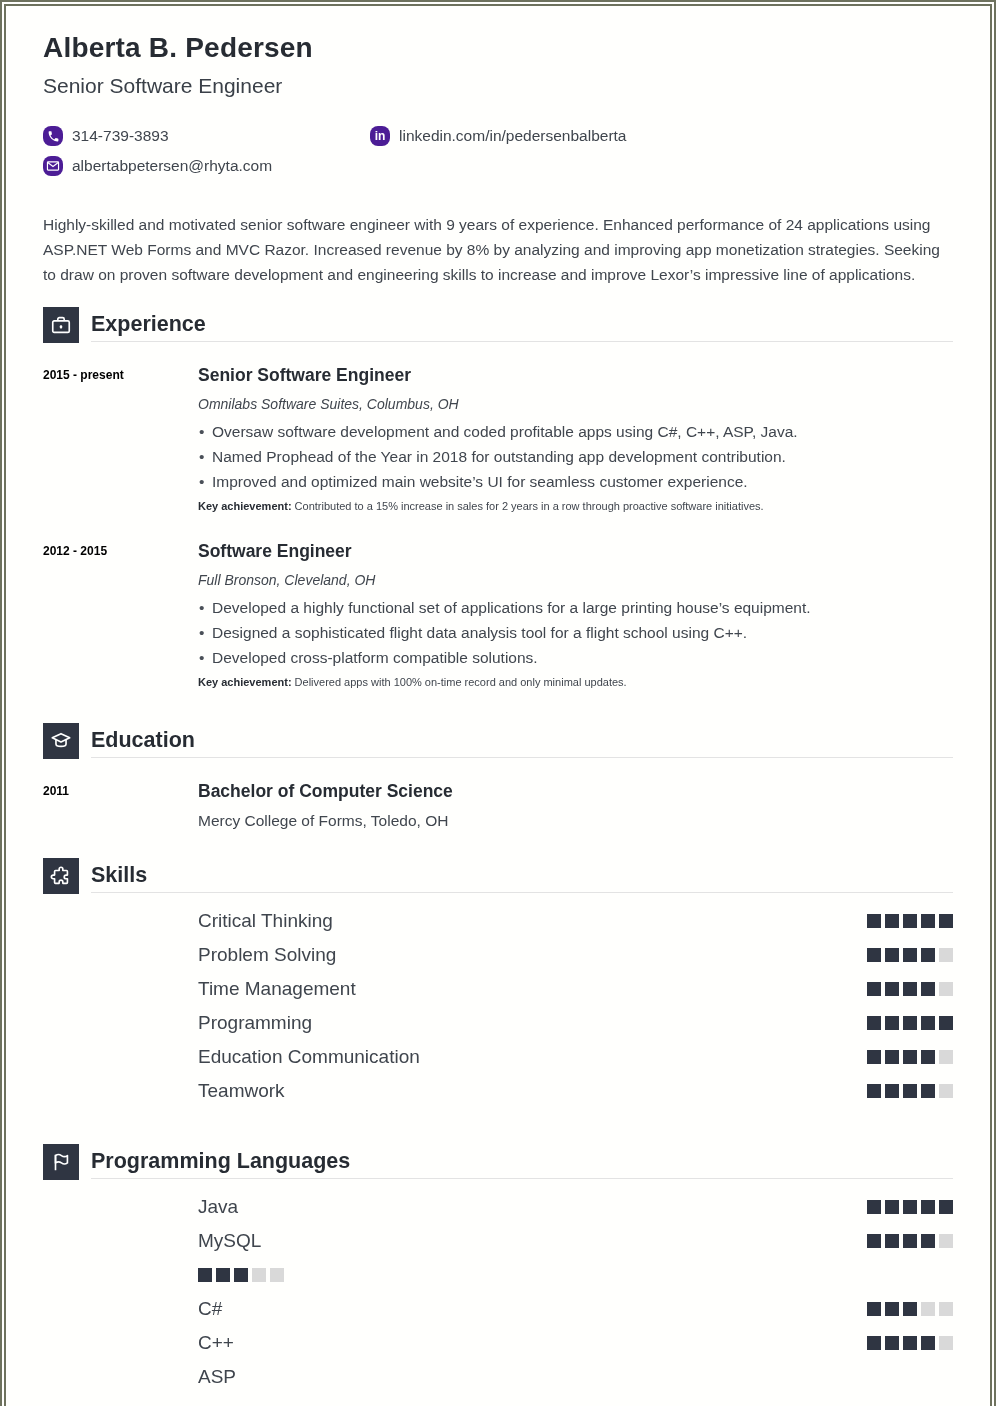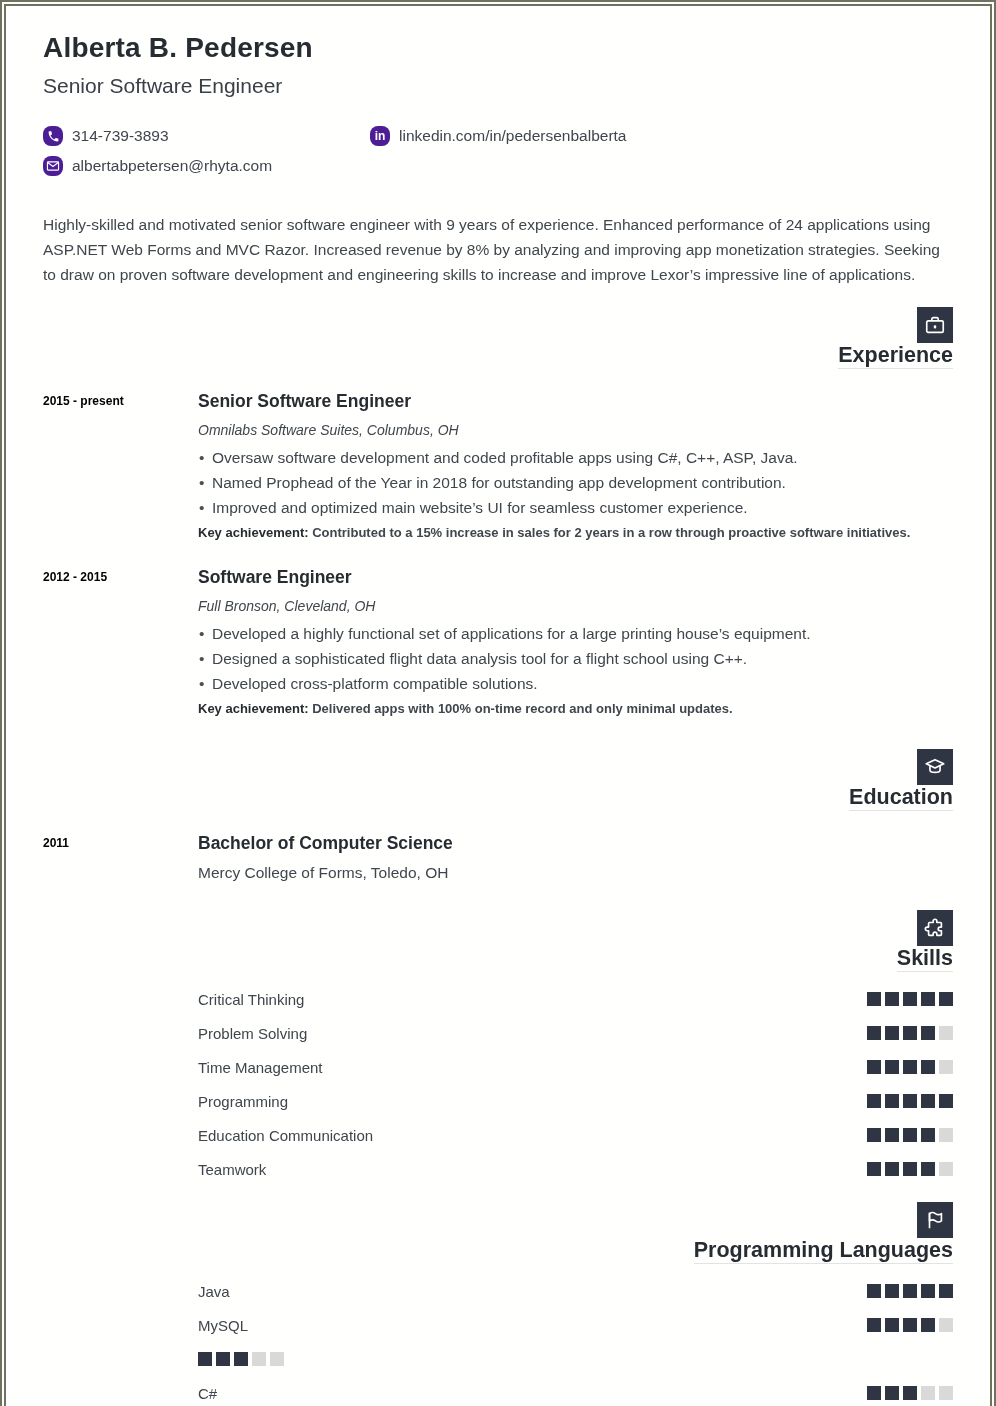--- a/index.html
+++ b/index.html
@@ -67,27 +67,26 @@
   .summary {
     margin-top: 36px;
     font-size: 15.5px;
     line-height: 25px;
     color: #40464e;
   }
 
   
   .section-header {
     display: flex;
-    align-items: flex-end;
-    flex-direction: column;
+    align-items: center;
   }
   .mt-exp { margin-top: 20px; }
   .mt-edu { margin-top: 28px; }
   .mt-skl { margin-top: 28px; }
-  .mt-lng { margin-top: 16px; }
+  .mt-lng { margin-top: 36px; }
   .icon-box {
     width: 36px; height: 36px;
     background: #2f3542;
     display: flex;
     align-items: center;
     justify-content: center;
     flex: 0 0 36px;
   }
   .header-rule {
     flex: 1;
@@ -142,38 +141,37 @@
     line-height: 25px;
     color: #40464e;
   }
   .bullets li::before {
     content: "\2022";
     position: absolute;
     left: 1px;
     color: #4a5058;
   }
   .key-achievement {
-    font-size: 13px;
+    font-size: 11px;
     line-height: 25px;
     color: #40464e;
-    font-weight: bold;
   }
   .key-achievement strong { color: #272c33; }
 
   
   .rating-rows { margin-top: 10px; }
   .rating-row {
     display: flex;
     align-items: center;
     height: 34px;
     margin-left: 155px;
   }
   .rating-label {
     flex: 1;
-    font-size: 15px;
+    font-size: 19px;
     color: #3f454d;
   }
   .squares { display: flex; gap: 4px; }
   .sq { width: 14px; height: 14px; background: #2f3542; }
   .sq.empty { background: #d9d9d9; }
 </style>
 </head>
 <body>
 
 <div class="page">

